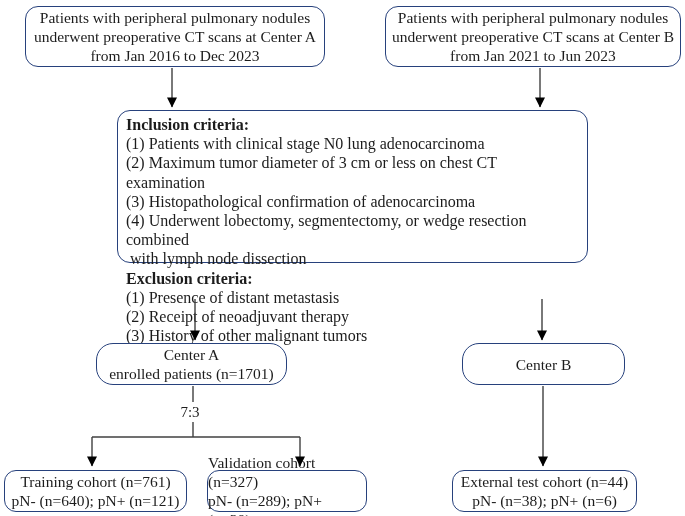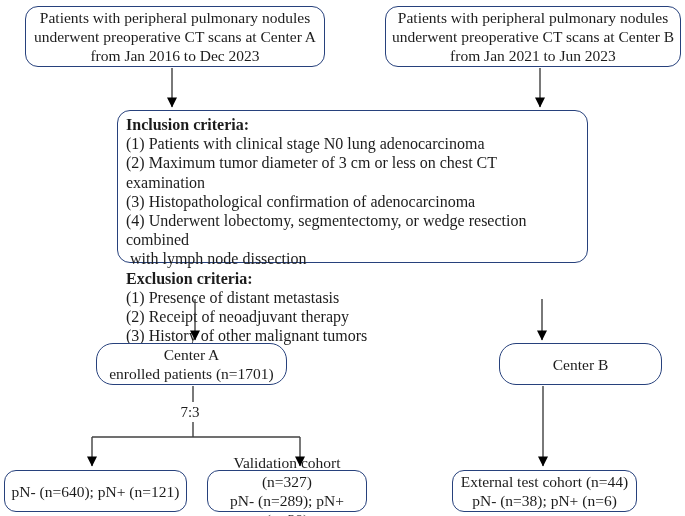--- a/index.html
+++ b/index.html
@@ -21,38 +21,37 @@
   .fbox{
     position:absolute;
     box-sizing:border-box;
     border:1.6px solid var(--box-border);
     border-radius:13px;
     background:var(--background);
     display:flex;
     flex-direction:column;
     justify-content:center;
     align-items:center;
-    text-align:center;
     font-size:15.5px;
     line-height:19px;
   }
   .fbox.pill{border-radius:17px;}
   .topA{left:25px;top:6px;width:300px;height:61px;}
   .topB{left:385px;top:6px;width:296px;height:61px;}
   .criteria{
     left:117px;top:110px;width:471px;height:153px;
     justify-content:flex-start;align-items:stretch;
     text-align:left;
     padding:4px 8px;
     font-size:16px;line-height:19.2px;
   }
   .criteria .hdr{font-weight:bold;}
   .criteria .cont{padding-left:4px;}
   .centerA{left:96px;top:343px;width:191px;height:42px;}
-  .centerB{left:462px;top:343px;width:163px;height:42px;margin-left:37px;}
+  .centerB{left:462px;top:343px;width:163px;height:42px;}
   .training{left:4px;top:470px;width:183px;height:42px;border-radius:12px;}
   .validation{left:207px;top:470px;width:160px;height:42px;border-radius:12px;}
   .external{left:452px;top:470px;width:185px;height:42px;border-radius:12px;}
   .ratio{
     position:absolute;left:172px;top:403px;width:36px;height:18px;
     text-align:center;font-size:15px;line-height:18px;
     background:var(--background);
   }
   svg.connectors{
     position:absolute;left:0;top:0;width:685px;height:516px;
@@ -95,20 +94,21 @@
     <div>enrolled patients (n=1701)</div>
   </div>
 
   <div class="fbox pill centerB">
     <div>Center B</div>
   </div>
 
   <div class="ratio">7:3</div>
 
   <div class="fbox training">
+    <div>Training cohort (n=761)</div>
     <div>pN- (n=640); pN+ (n=121)</div>
   </div>
 
   <div class="fbox validation">
     <div>Validation cohort (n=327)</div>
     <div>pN- (n=289); pN+ (n=38)</div>
   </div>
 
   <div class="fbox external">
     <div>External test cohort (n=44)</div>

